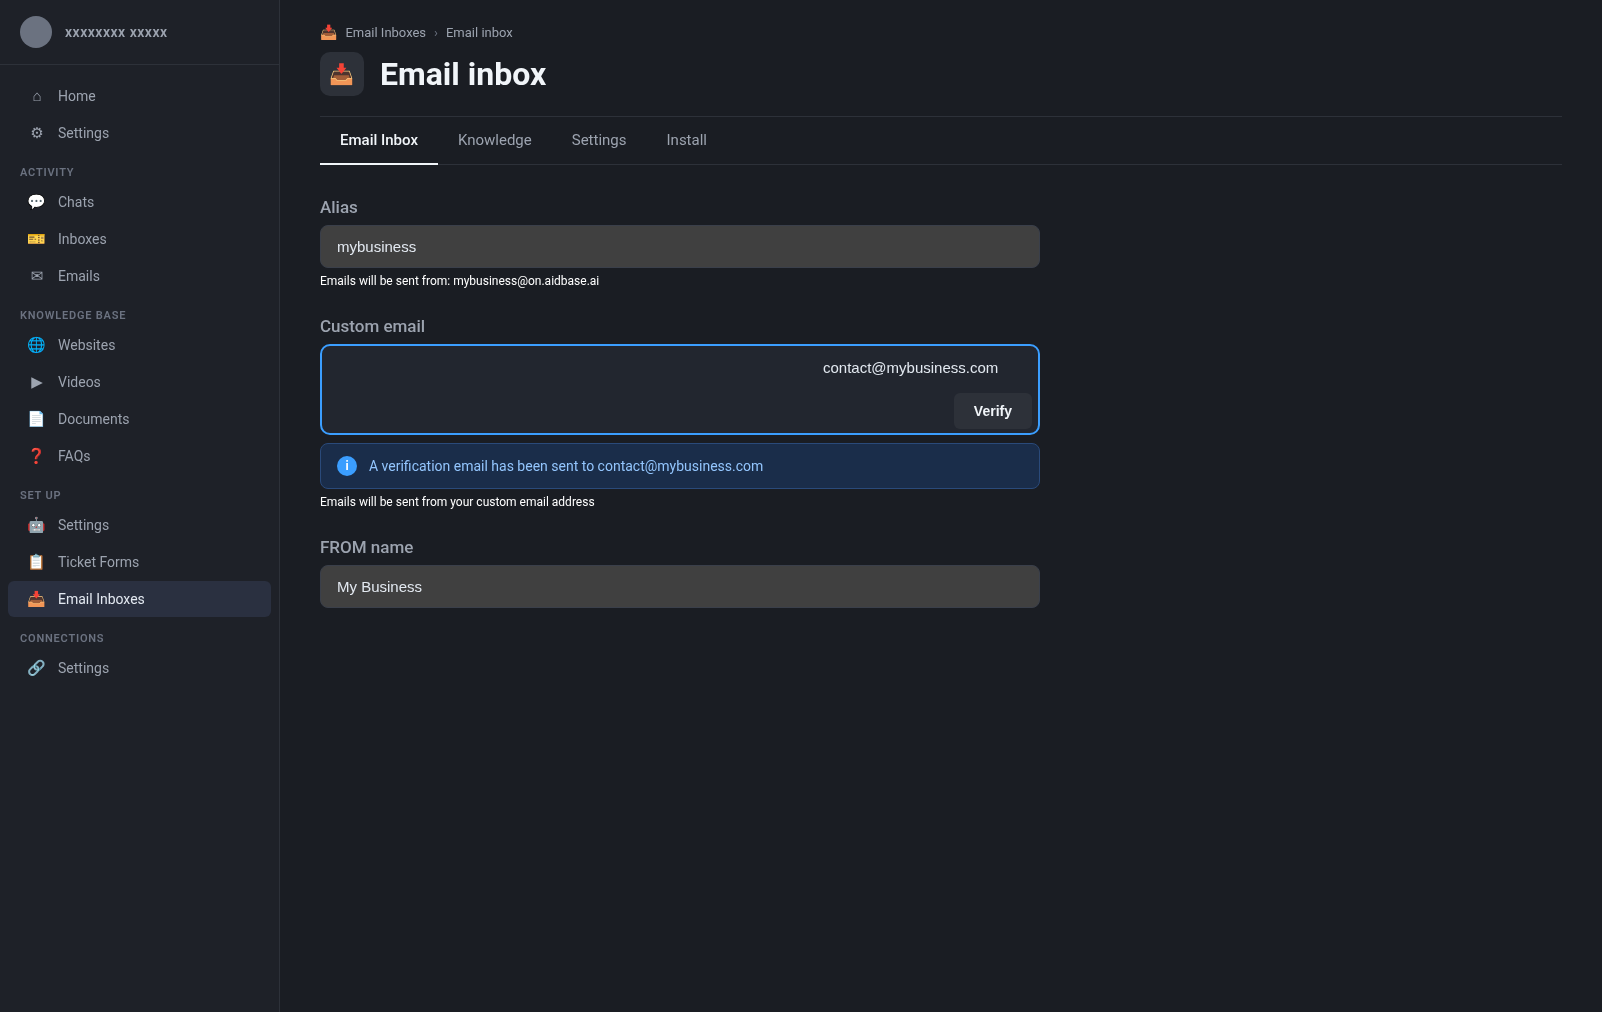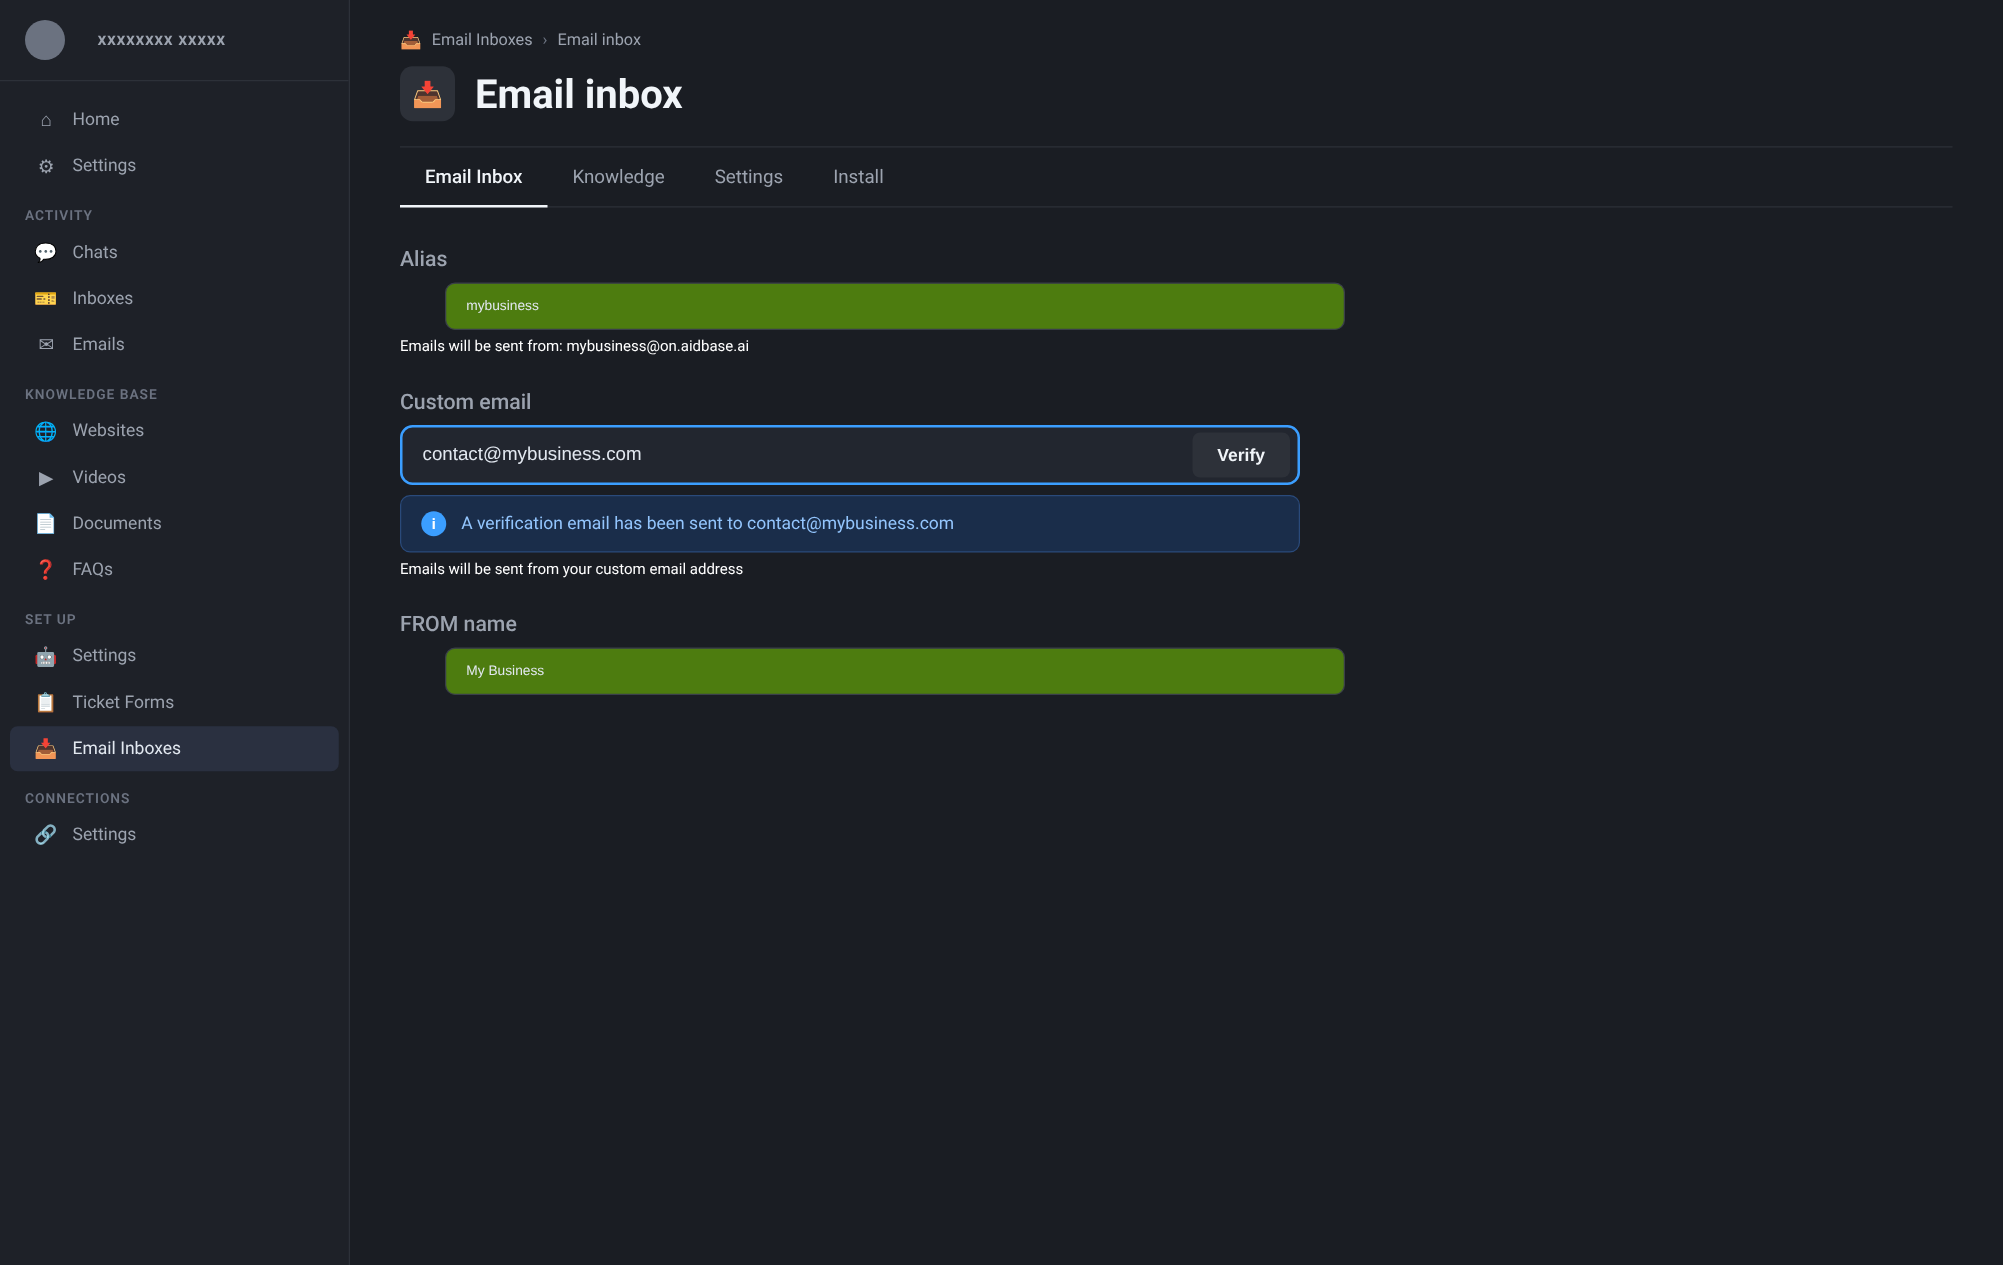--- a/index.html
+++ b/index.html
@@ -22,21 +22,21 @@
       flex-direction: column;
       padding: 0;
       overflow-y: auto;
     }
 
     .sidebar-header {
       padding: 16px 20px;
       border-bottom: 1px solid #2d3139;
       display: flex;
       align-items: center;
-      gap: 26px;
+      gap: 13px;
     }
 
     .sidebar-avatar {
       width: 32px;
       height: 32px;
       background: #6b7280;
       border-radius: 50%;
     }
 
     .sidebar-brand {
@@ -190,45 +190,45 @@
 
     .field-label {
       font-size: 17px;
       color: #9ca3af;
       margin-bottom: 8px;
       font-weight: 500;
     }
 
     .field-input {
       width: 100%;
-      background: #4d7c0f;
+      background: #404040;
       border: 1px solid #3a3f4a;
       border-radius: 8px;
       padding: 12px 16px;
       color: #e2e8f0;
-      font-size: 11px;
+      font-size: 15px;
       outline: none;
       transition: border-color 0.15s;
-      margin-left: 36px;
     }
 
     .field-hint {
       font-size: 12px;
       color: #ffffff;
       margin-top: 6px;
     }
 
     .custom-email-wrapper {
       position: relative;
       display: flex;
-      align-items: flex-start;
+      align-items: flex-end;
       border: 2px solid #3b9eff;
       border-radius: 10px;
       overflow: hidden;
       background: #22262f;
+      flex-direction: column;
     }
 
     .custom-email-input {
       flex: 1;
       background: transparent;
       border: none;
       padding: 13px 16px;
       color: #e2e8f0;
       font-size: 15px;
       outline: none;

